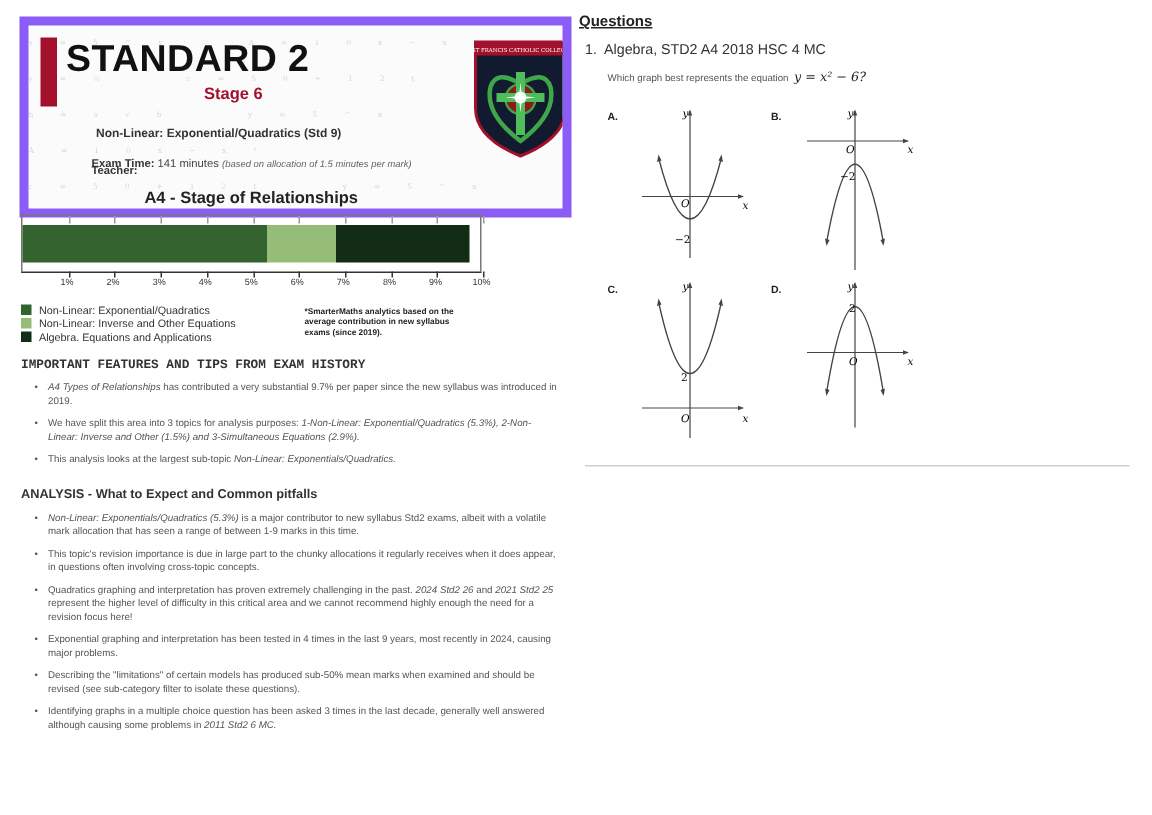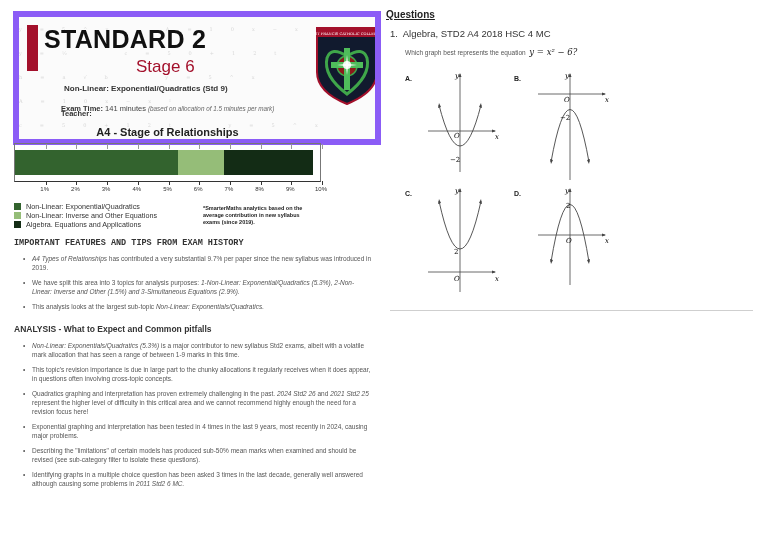--- a/index.html
+++ b/index.html
@@ -10,21 +10,21 @@
   .header-box {
     position: absolute; left: 13px; top: 11px; width: 368px; height: 134px;
     border: 6px solid #8b5cf6; background: #fbfbfb; overflow: hidden;
   }
   .header-box .watermark {
     position: absolute; inset: 0; font-family: "DejaVu Serif", serif; font-size: 5px; color: #d8d8d8;
     line-height: 24px; letter-spacing: 18px; word-spacing: 20px; pointer-events: none;
   }
   .red-bar { position: absolute; left: 8px; top: 8px; width: 11px; height: 46px; background: #a3102b; }
   .title-main { position: absolute; left: 25px; top: 8px; font-size: 25px; font-weight: bold; color: #111; letter-spacing: 0.3px; }
-  .title-stage { position: absolute; left: 117px; top: 40px; font-size: 17px; font-weight: normal; color: #a3102b; }
+  .title-stage { position: absolute; left: 117px; top: 40px; font-size: 11px; font-weight: bold; color: #a3102b; }
   .title-sub { position: absolute; left: 42px; top: 55px; font-size: 10.5px; font-weight: bold; color: #222; }
   .title-subsub { position: absolute; left: 45px; top: 67px; font-size: 8px; font-weight: bold; color: #333; }
   .teacher { position: absolute; left: 42px; top: 92px; font-size: 7.5px; font-weight: bold; color: #333; }
   .exam-time { position: absolute; left: 42px; top: 87px; font-size: 7.5px; color: #444; }
   .exam-time b { color: #333; }
   .exam-time i { font-size: 6.3px; color: #666; }
 
   .crest { position: absolute; left: 296px; top: 9px; width: 64px; height: 80px; }
 
   .chart-title { position: absolute; left: 0; width: 335px; top: 126px; text-align: center; font-size: 11px; font-weight: bold; color: #222; }

